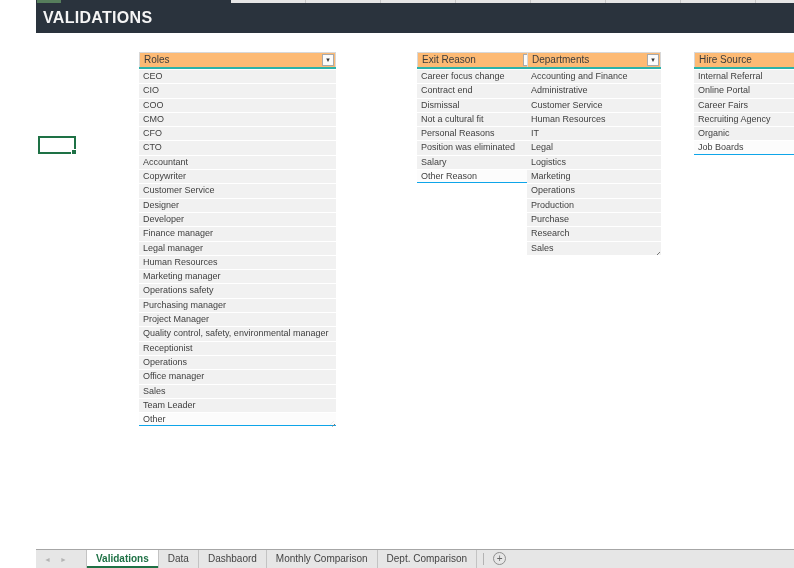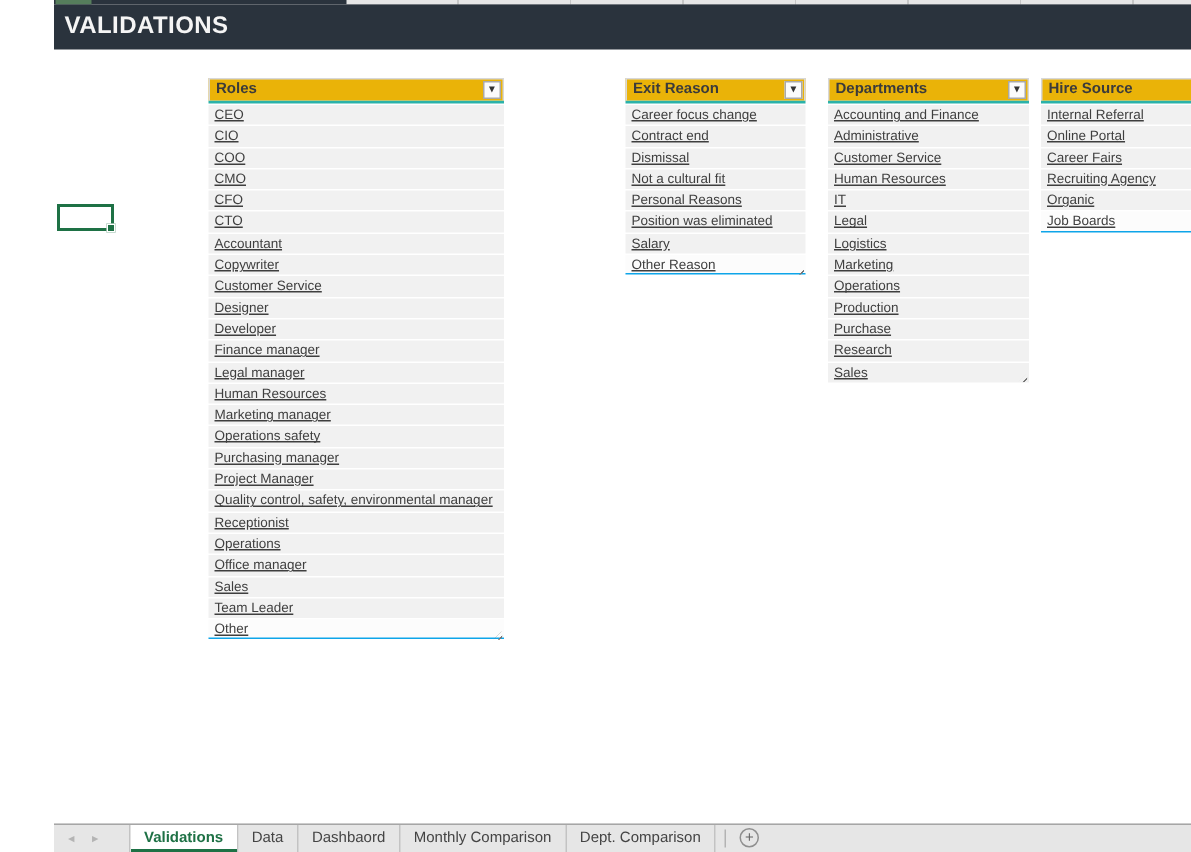--- a/index.html
+++ b/index.html
@@ -20,35 +20,35 @@
       font-size:16px;font-weight:bold;letter-spacing:.3px;}
 
   
   .sel{position:absolute;left:2px;top:136px;width:34px;height:14px;border:2px solid var(--green,#1e7145);background:#fff;}
   .sel .fh{position:absolute;right:-3px;bottom:-3px;width:4px;height:4px;background:var(--green,#1e7145);border:1px solid #fff;}
 
   
   .vcol{position:absolute;top:52px;}
   .col0{left:103px;width:197px;}
   .col1{left:338px;width:120px;padding-left:43px;}
-  .col2{left:516px;width:134px;}
+  .col2{left:491px;width:134px;}
   .col3{left:658px;width:122px;}
 
-  .vhead{position:relative;height:15px;box-sizing:border-box;background:#eab308;
+  .vhead{position:relative;height:15px;box-sizing:border-box;background:#fdba74;
       border:1px solid #d8d8d8;border-bottom:none;padding-left:4px;
-      font-size:10px;font-weight:bold;color:#3b3b3b;line-height:14px;white-space:nowrap;overflow:hidden;}
+      font-size:10px;font-weight:normal;color:#3b3b3b;line-height:14px;white-space:nowrap;overflow:hidden;}
   .tealline{height:2px;background:var(--teal,#2bb2a9);}
   .dd{position:absolute;right:1px;top:1px;width:12px;height:12px;box-sizing:border-box;
       background:#fbfbfb;border:1px solid #a9a9a9;color:#333;font-size:7px;line-height:10px;
       text-align:center;cursor:pointer;}
 
   .vrows{margin-top:1px;position:relative;}
   .vrow{height:13.3px;margin-bottom:1px;background:var(--rowbg,#f1f1f1);
       font-size:9px;line-height:13.5px;color:#3f3f3f;padding-left:4px;
-      box-sizing:border-box;white-space:nowrap;overflow:hidden;cursor:cell;text-decoration:underline;}
+      box-sizing:border-box;white-space:nowrap;overflow:hidden;cursor:cell;}
   .lastlight .vrow:last-child{background:#fcfcfc;border-bottom:1px solid #0ea5e9;}
 
   .grip{position:absolute;right:1px;width:6px;height:6px;cursor:nwse-resize;
       clip-path:polygon(100% 0,100% 100%,0 100%);
       background:repeating-linear-gradient(135deg,#777 0 1px,transparent 1px 3px);}
 
   
   .tabbar{position:absolute;left:0;bottom:0;width:794px;height:19px;box-sizing:border-box;
       background:#e6e6e6;border-top:1px solid #a6a6a6;display:flex;align-items:stretch;
       font-size:10px;color:#444;}

